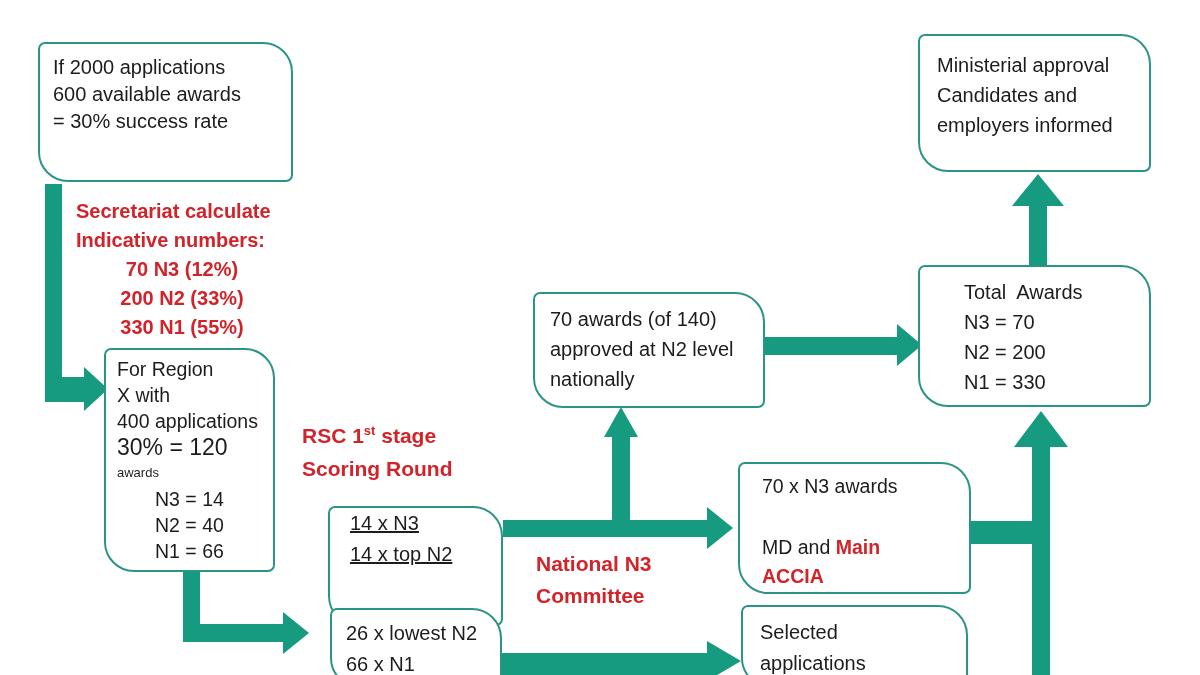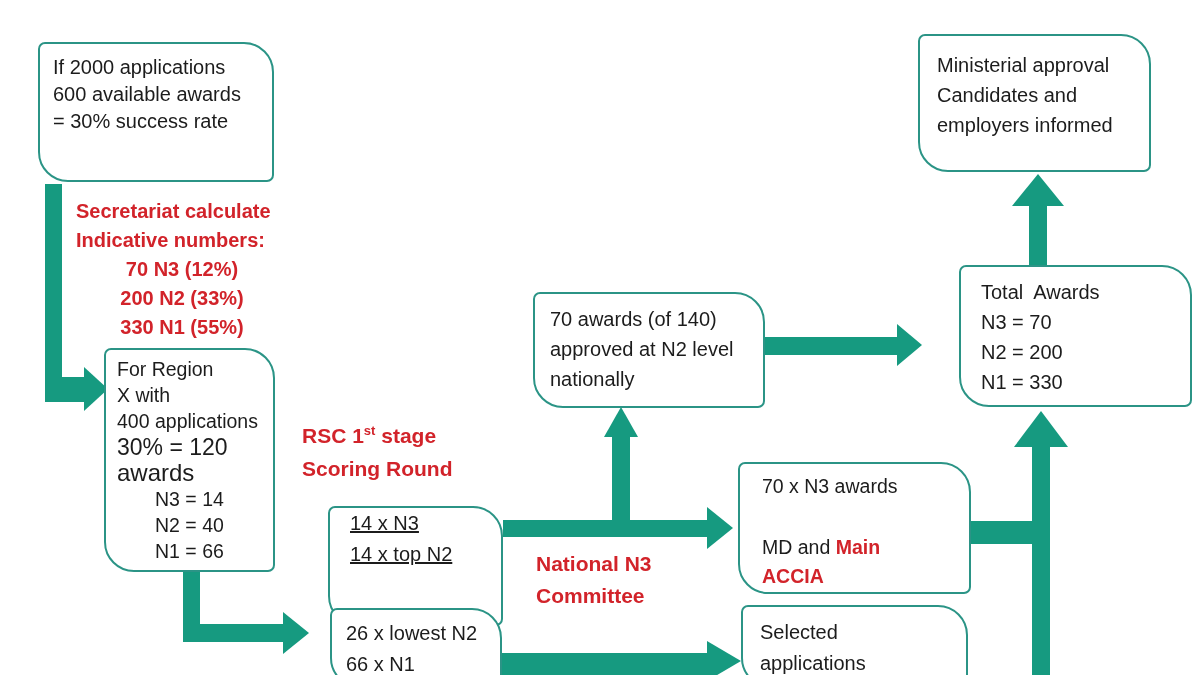--- a/index.html
+++ b/index.html
@@ -55,32 +55,32 @@
   <div class="tri" style="left:897px;top:324px;border-top:21px solid transparent;border-bottom:21px solid transparent;border-left:25px solid var(--teal);"></div>
 
   <div class="bar" style="left:1029px;top:204px;width:18px;height:62px;"></div>
   <div class="tri" style="left:1012px;top:174px;border-left:26px solid transparent;border-right:26px solid transparent;border-bottom:32px solid var(--teal);"></div>
 
   <div class="bar" style="left:1032px;top:446px;width:18px;height:229px;"></div>
   <div class="tri" style="left:1014px;top:411px;border-left:27px solid transparent;border-right:27px solid transparent;border-bottom:36px solid var(--teal);"></div>
 
   <div class="bar" style="left:969px;top:521px;width:64px;height:23px;"></div>
 
-  <div class="box" style="left:38px;top:42px;width:236px;height:140px;padding:10px 8px 0 13px;">
+  <div class="box" style="left:38px;top:42px;width:255px;height:140px;padding:10px 8px 0 13px;">
     <div class="ln">If 2000 applications</div>
     <div class="ln">600 available awards</div>
     <div class="ln">= 30% success rate</div>
   </div>
 
   <div class="box" style="left:104px;top:348px;width:171px;height:224px;padding:6px 4px 0 11px;">
     <div class="ln" style="line-height:26px;font-size:19.5px;">For Region</div>
     <div class="ln" style="line-height:26px;font-size:19.5px;">X with</div>
     <div class="ln" style="line-height:26px;font-size:19.5px;">400 applications</div>
     <div class="ln" style="line-height:26px;font-size:23px;">30% = 120</div>
-    <div class="ln" style="line-height:26px;font-size:24px;">awards</div>
+    <div class="ln" style="line-height:26px;font-size:13px;">awards</div>
     <div class="ln ind" style="line-height:26px;font-size:19.5px;">N3 = 14</div>
     <div class="ln ind" style="line-height:26px;font-size:19.5px;">N2 = 40</div>
     <div class="ln ind" style="line-height:26px;font-size:19.5px;">N1 = 66</div>
   </div>
 
   <div class="box" style="left:328px;top:506px;width:175px;height:120px;padding:0 4px 0 20px;text-decoration:underline;">
     <div class="ln" style="line-height:31px;">14 x N3</div>
     <div class="ln" style="line-height:31px;">14 x top N2</div>
   </div>
 
@@ -99,21 +99,21 @@
     <div class="ln" style="line-height:29px;font-size:19.5px;">70 x N3 awards</div>
     <div class="ln" style="line-height:29px;font-size:19.5px;margin-top:32px;"><span>MD and </span><span class="red-inline">Main</span></div>
     <div class="ln red-inline" style="line-height:29px;font-size:19.5px;">ACCIA</div>
   </div>
 
   <div class="box" style="left:741px;top:605px;width:227px;height:83px;padding:10px 4px 0 17px;">
     <div class="ln" style="line-height:31px;">Selected</div>
     <div class="ln" style="line-height:31px;">applications</div>
   </div>
 
-  <div class="box" style="left:918px;top:265px;width:233px;height:142px;padding:10px 4px 0 20px;margin-left:41px;">
+  <div class="box" style="left:918px;top:265px;width:233px;height:142px;padding:10px 4px 0 44px;">
     <div class="ln" style="line-height:30px;">Total  Awards</div>
     <div class="ln" style="line-height:30px;">N3 = 70</div>
     <div class="ln" style="line-height:30px;">N2 = 200</div>
     <div class="ln" style="line-height:30px;">N1 = 330</div>
   </div>
 
   <div class="box" style="left:918px;top:34px;width:233px;height:138px;padding:14px 4px 0 17px;">
     <div class="ln" style="line-height:30px;">Ministerial approval</div>
     <div class="ln" style="line-height:30px;">Candidates and</div>
     <div class="ln" style="line-height:30px;">employers informed</div>

